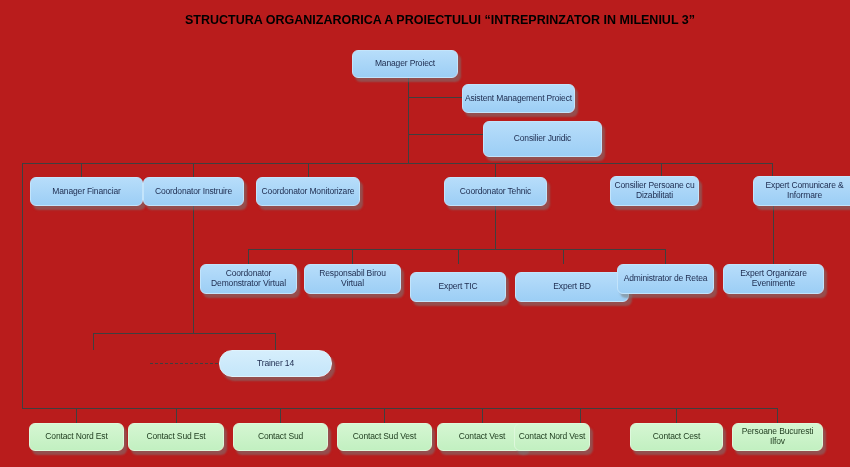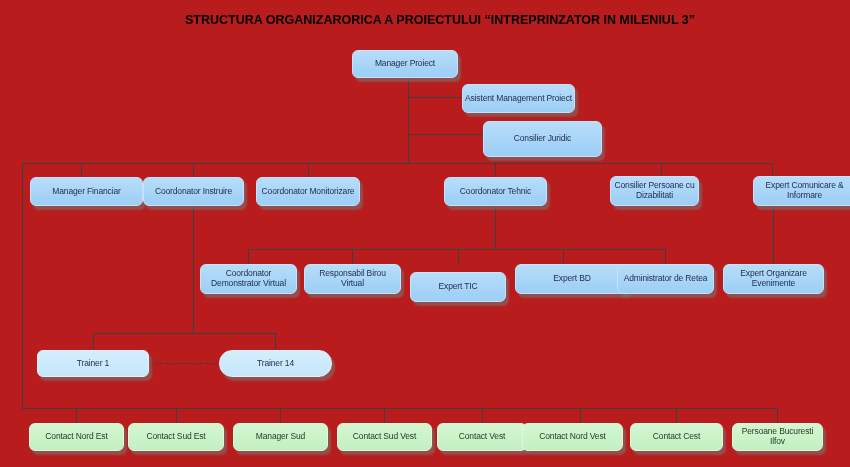--- a/index.html
+++ b/index.html
@@ -77,26 +77,25 @@
     <div class="node blue" style="left: 483px; top: 121px; width: 119px; height: 36px;">Consilier Juridic</div>
     <div class="node blue" style="left: 30px; top: 177px; width: 113px; height: 29px;">Manager Financiar</div>
     <div class="node blue" style="left: 143px; top: 177px; width: 101px; height: 29px;">Coordonator Instruire</div>
     <div class="node blue" style="left: 256px; top: 177px; width: 104px; height: 29px;">Coordonator Monitorizare</div>
     <div class="node blue" style="left: 444px; top: 177px; width: 103px; height: 29px;">Coordonator Tehnic</div>
     <div class="node blue" style="left: 610px; top: 176px; width: 89px; height: 30px;">Consilier Persoane cu Dizabilitati</div>
     <div class="node blue" style="left: 721px; top: 176px; width: 103px; height: 30px; margin-left: 32px;">Expert Comunicare &amp; Informare</div>
     <div class="node blue" style="left: 200px; top: 264px; width: 97px; height: 30px;">Coordonator Demonstrator Virtual</div>
     <div class="node blue" style="left: 304px; top: 264px; width: 97px; height: 30px;">Responsabil Birou Virtual</div>
     <div class="node blue" style="left: 410px; top: 264px; width: 96px; height: 30px; margin-top: 8px;">Expert TIC</div>
-    <div class="node blue" style="left: 515px; top: 264px; width: 114px; height: 30px;">Expert BD</div>
+    <div class="node blue" style="left: 515px; top: 272px; width: 114px; height: 30px;">Expert BD</div>
     <div class="node blue" style="left: 617px; top: 264px; width: 97px; height: 30px;">Administrator de Retea</div>
     <div class="node blue" style="left: 723px; top: 264px; width: 101px; height: 30px;">Expert Organizare Evenimente</div>
-    <div class="node lightblue" style="left: 37px; top: 350px; width: 112px; height: 27px;">Trainer 1</div>
     <div class="node lightblue" style="left: 219px; top: 350px; width: 113px; height: 27px; border-radius: 13px;">Trainer 14</div>
     <div class="node green" style="left: 29px; top: 423px; width: 95px; height: 28px;">Contact Nord Est</div>
     <div class="node green" style="left: 128px; top: 423px; width: 96px; height: 28px;">Contact Sud Est</div>
-    <div class="node green" style="left: 233px; top: 423px; width: 95px; height: 28px;">Manager Sud</div>
+    <div class="node green" style="left: 233px; top: 423px; width: 95px; height: 28px;">Contact Sud</div>
     <div class="node green" style="left: 337px; top: 423px; width: 95px; height: 28px;">Contact Sud Vest</div>
     <div class="node green" style="left: 437px; top: 423px; width: 90px; height: 28px;">Contact Vest</div>
-    <div class="node green" style="left: 514px; top: 423px; width: 101px; height: 28px; margin-left: 8px;">Contact Nord Vest</div>
+    <div class="node green" style="left: 514px; top: 423px; width: 76px; height: 28px;">Contact Nord Vest</div>
     <div class="node green" style="left: 630px; top: 423px; width: 93px; height: 28px;">Contact Cest</div>
     <div class="node green" style="left: 732px; top: 423px; width: 91px; height: 28px;">Persoane Bucuresti Ilfov</div>
   </div>
 
 </body></html>

